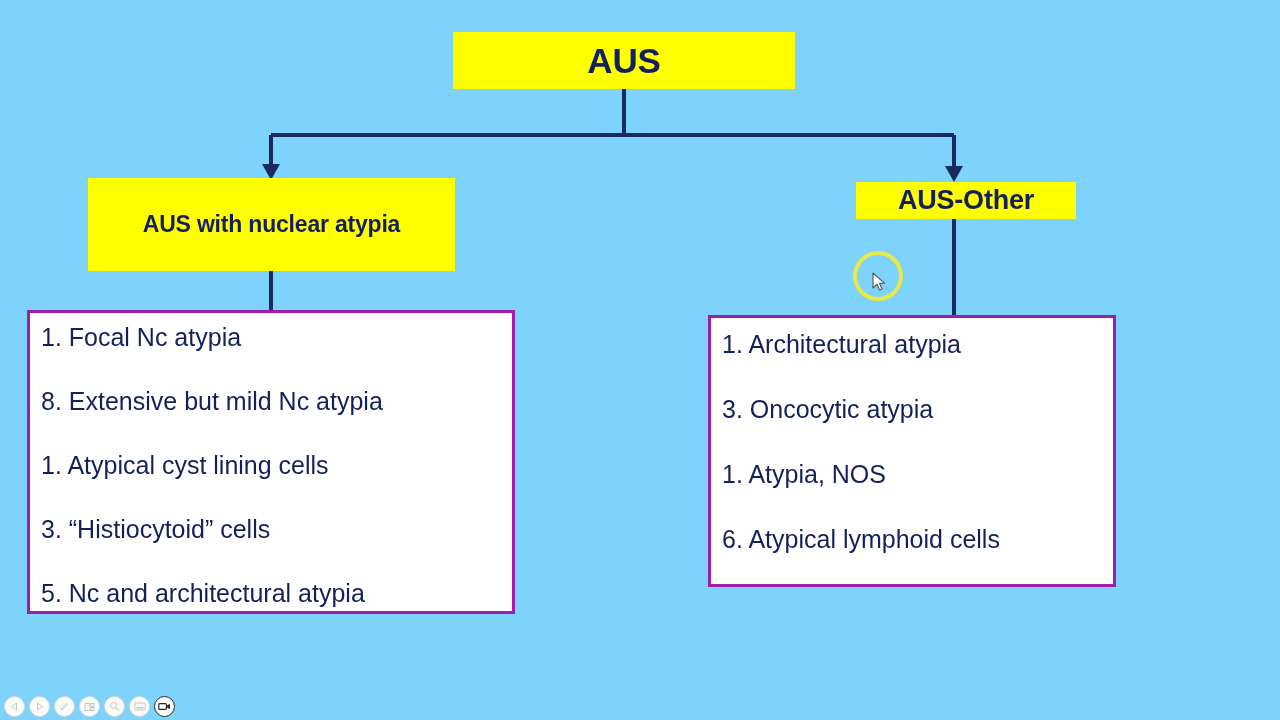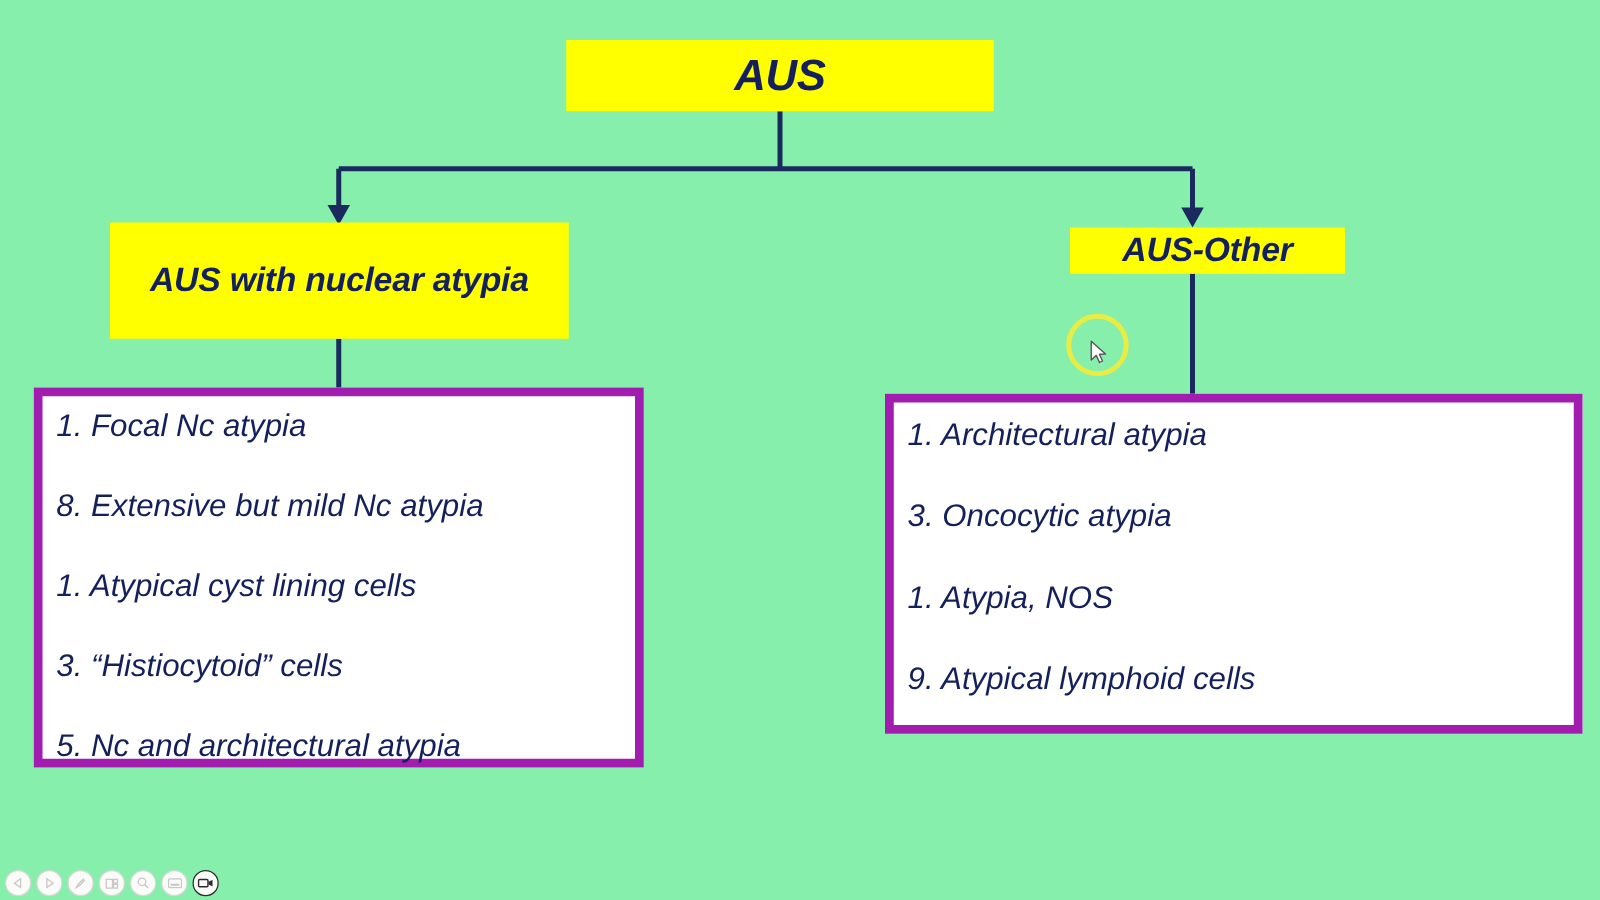--- a/index.html
+++ b/index.html
@@ -5,24 +5,23 @@
 <style>
   html, body {
     margin: 0;
     padding: 0;
     background: #ffffff;
   }
   #slide {
     position: relative;
     width: 1280px;
     height: 720px;
-    background: #86efac;
+    background: #7dd3fc;
     overflow: hidden;
     font-family: "Liberation Sans", sans-serif;
-    font-style: italic;
   }
 
   
   .yellow-box {
     position: absolute;
     background: #ffff00;
     color: #14205c;
     font-weight: bold;
     display: flex;
     align-items: center;
@@ -36,21 +35,21 @@
     top: 32px;
     width: 342px;
     height: 57px;
     font-size: 35px;
   }
   #box-aus-nuclear {
     left: 88px;
     top: 178px;
     width: 367px;
     height: 93px;
-    font-size: 27px;
+    font-size: 23px;
     padding: 0 10px;
     box-sizing: border-box;
   }
   #box-aus-other {
     left: 856px;
     top: 182px;
     width: 220px;
     height: 37px;
     font-size: 27px;
     text-align: right;
@@ -62,37 +61,37 @@
     left: 0;
     top: 0;
     width: 1280px;
     height: 720px;
     pointer-events: none;
   }
 
   
   .list-box {
     position: absolute;
-    border: 7px solid #a21caf;
+    border: 3px solid #a21caf;
     background: #ffffff;
     box-sizing: border-box;
     color: #14205c;
     font-size: 25px;
   }
   #list-left {
     left: 27px;
     top: 310px;
     width: 488px;
     height: 304px;
     padding: 12px 0 0 11px;
   }
   #list-right {
     left: 708px;
     top: 315px;
-    width: 558px;
+    width: 408px;
     height: 272px;
     padding: 14px 0 0 11px;
   }
   .list-item {
     line-height: 1.0;
     margin-bottom: 38px;
     white-space: nowrap;
   }
   #list-left .list-item { margin-bottom: 39px; }
   #list-right .list-item { margin-bottom: 40px; }
@@ -187,21 +186,21 @@
     <div class="list-item">8. Extensive but mild Nc atypia</div>
     <div class="list-item">1. Atypical cyst lining cells</div>
     <div class="list-item">3. “Histiocytoid” cells</div>
     <div class="list-item">5. Nc and architectural atypia</div>
   </div>
 
   <div class="list-box" id="list-right">
     <div class="list-item">1. Architectural atypia</div>
     <div class="list-item">3. Oncocytic atypia</div>
     <div class="list-item">1. Atypia, NOS</div>
-    <div class="list-item">9. Atypical lymphoid cells</div>
+    <div class="list-item">6. Atypical lymphoid cells</div>
   </div>
 
   <div id="click-highlight"></div>
   <svg id="mouse-cursor" viewBox="0 0 14 20" xmlns="http://www.w3.org/2000/svg">
     <path d="M1,1 L1,16 L5,12.3 L7.6,18 L10,16.8 L7.5,11.4 L12.4,11.2 Z" fill="#ffffff" stroke="#555555" stroke-width="1.1" stroke-linejoin="round"></path>
   </svg>
 
 
   <div id="toolbar">
     <div class="tool-btn">

